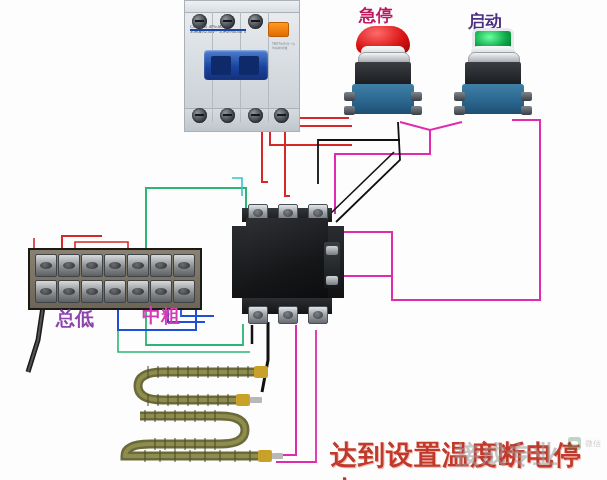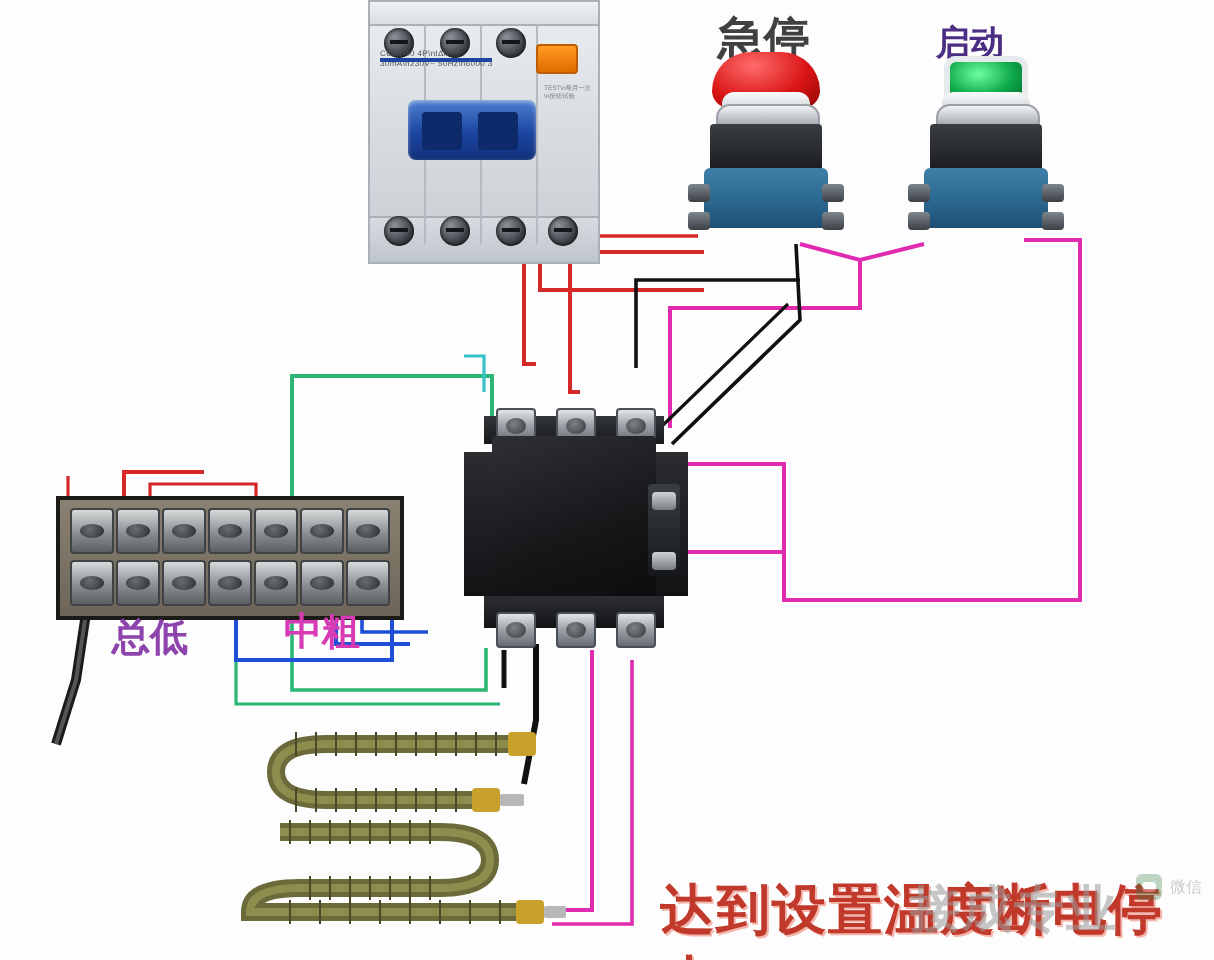--- a/index.html
+++ b/index.html
@@ -181,21 +181,21 @@
     <div class="brk-rtext">TEST\n每月一次\n按钮试验</div>
     <div class="brk-lever"></div>
     <div class="brk-lever2"></div>
     <div class="brk-lever3"></div>
     <div class="scr" style="left:8px;top:108px"></div>
     <div class="scr" style="left:36px;top:108px"></div>
     <div class="scr" style="left:64px;top:108px"></div>
     <div class="scr" style="left:90px;top:108px"></div>
   </div>
 
-  <div class="lbl" style="left:359px;top:4px;font-size:23px;color:#404040;">急停</div>
+  <div class="lbl" style="left:359px;top:4px;font-size:17px;color:#be185d;">急停</div>
   <div class="pbtn" style="left:352px;top:26px;width:62px;height:92px;">
     <div class="mushroom"></div>
     <div class="pb-ring2"></div>
     <div class="pb-ring"></div>
     <div class="pb-blk"></div>
     <div class="pb-base"></div>
     <div class="term" style="left:-8px;top:66px"></div>
     <div class="term" style="left:59px;top:66px"></div>
     <div class="term" style="left:-8px;top:80px"></div>
     <div class="term" style="left:59px;top:80px"></div>

